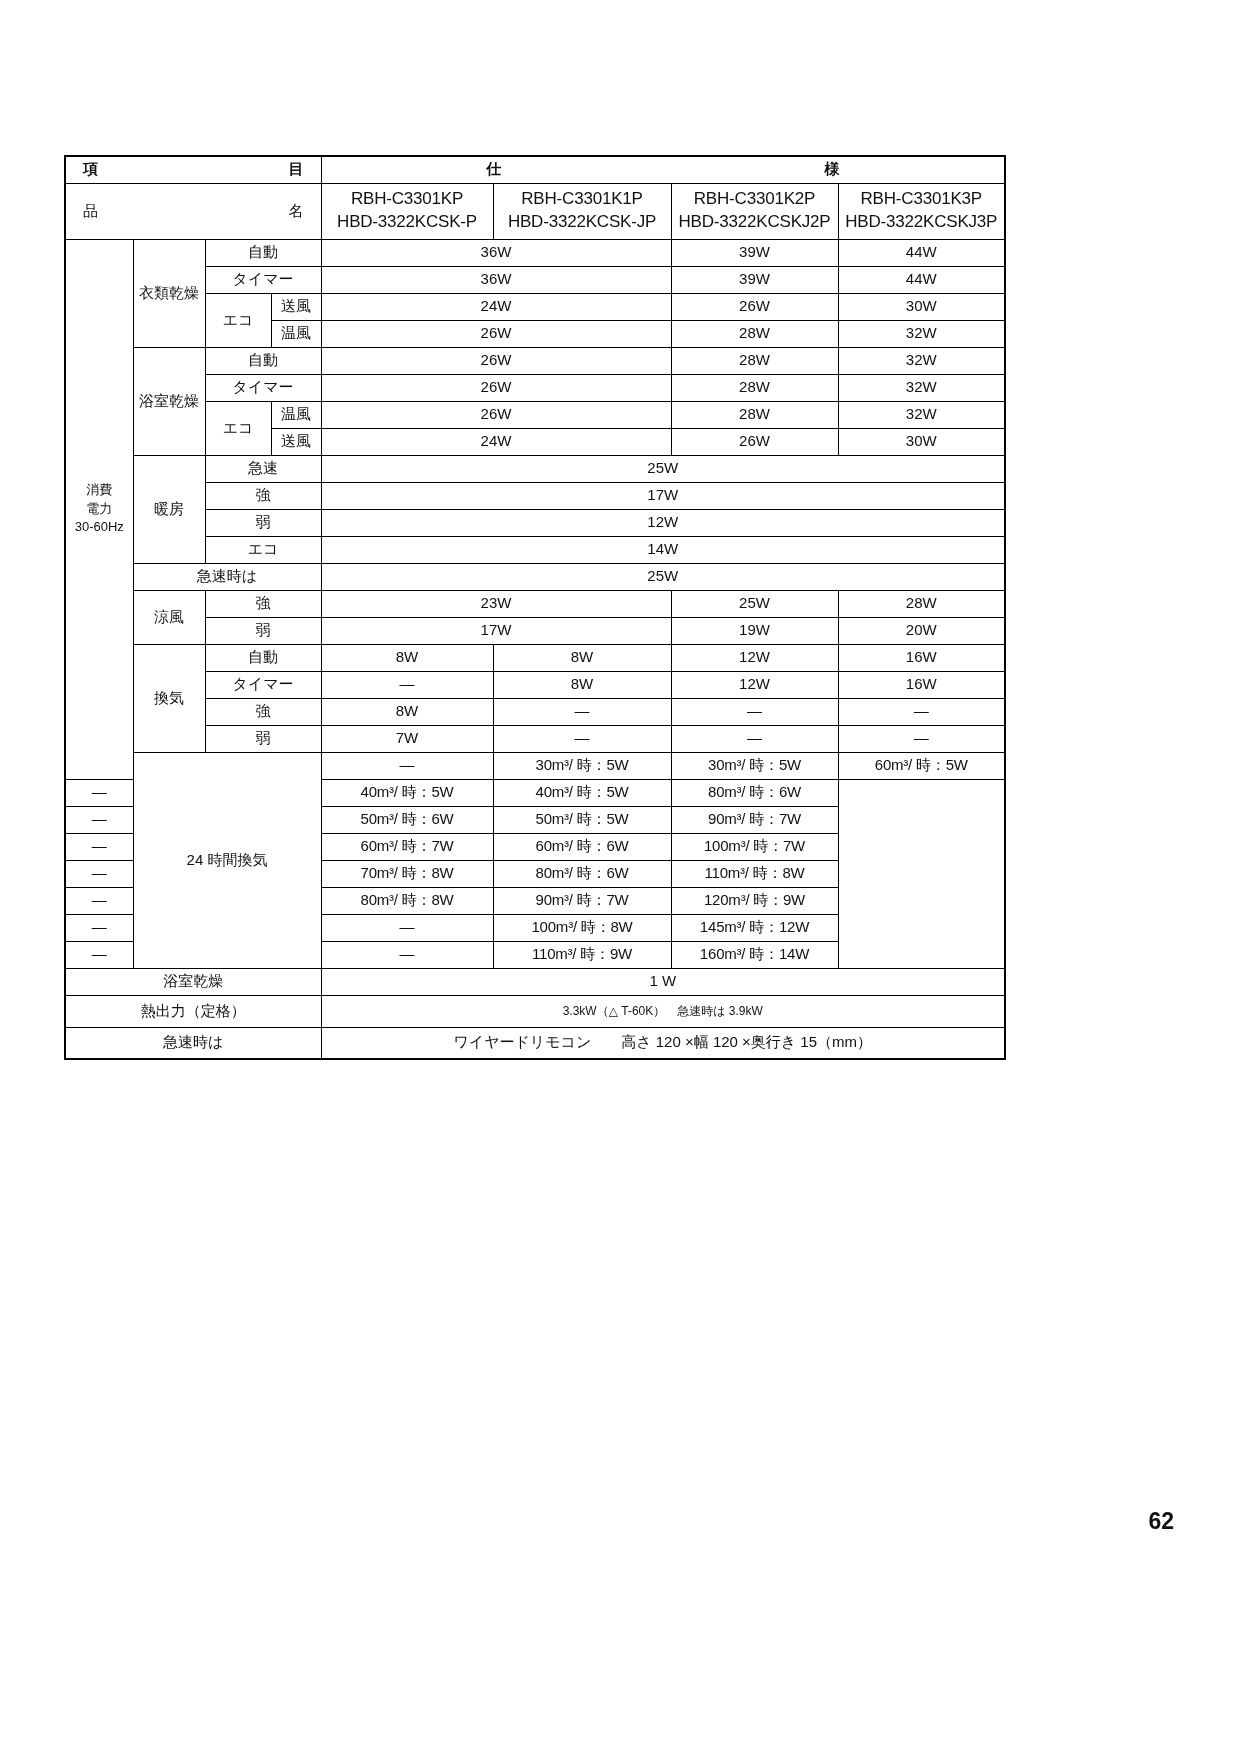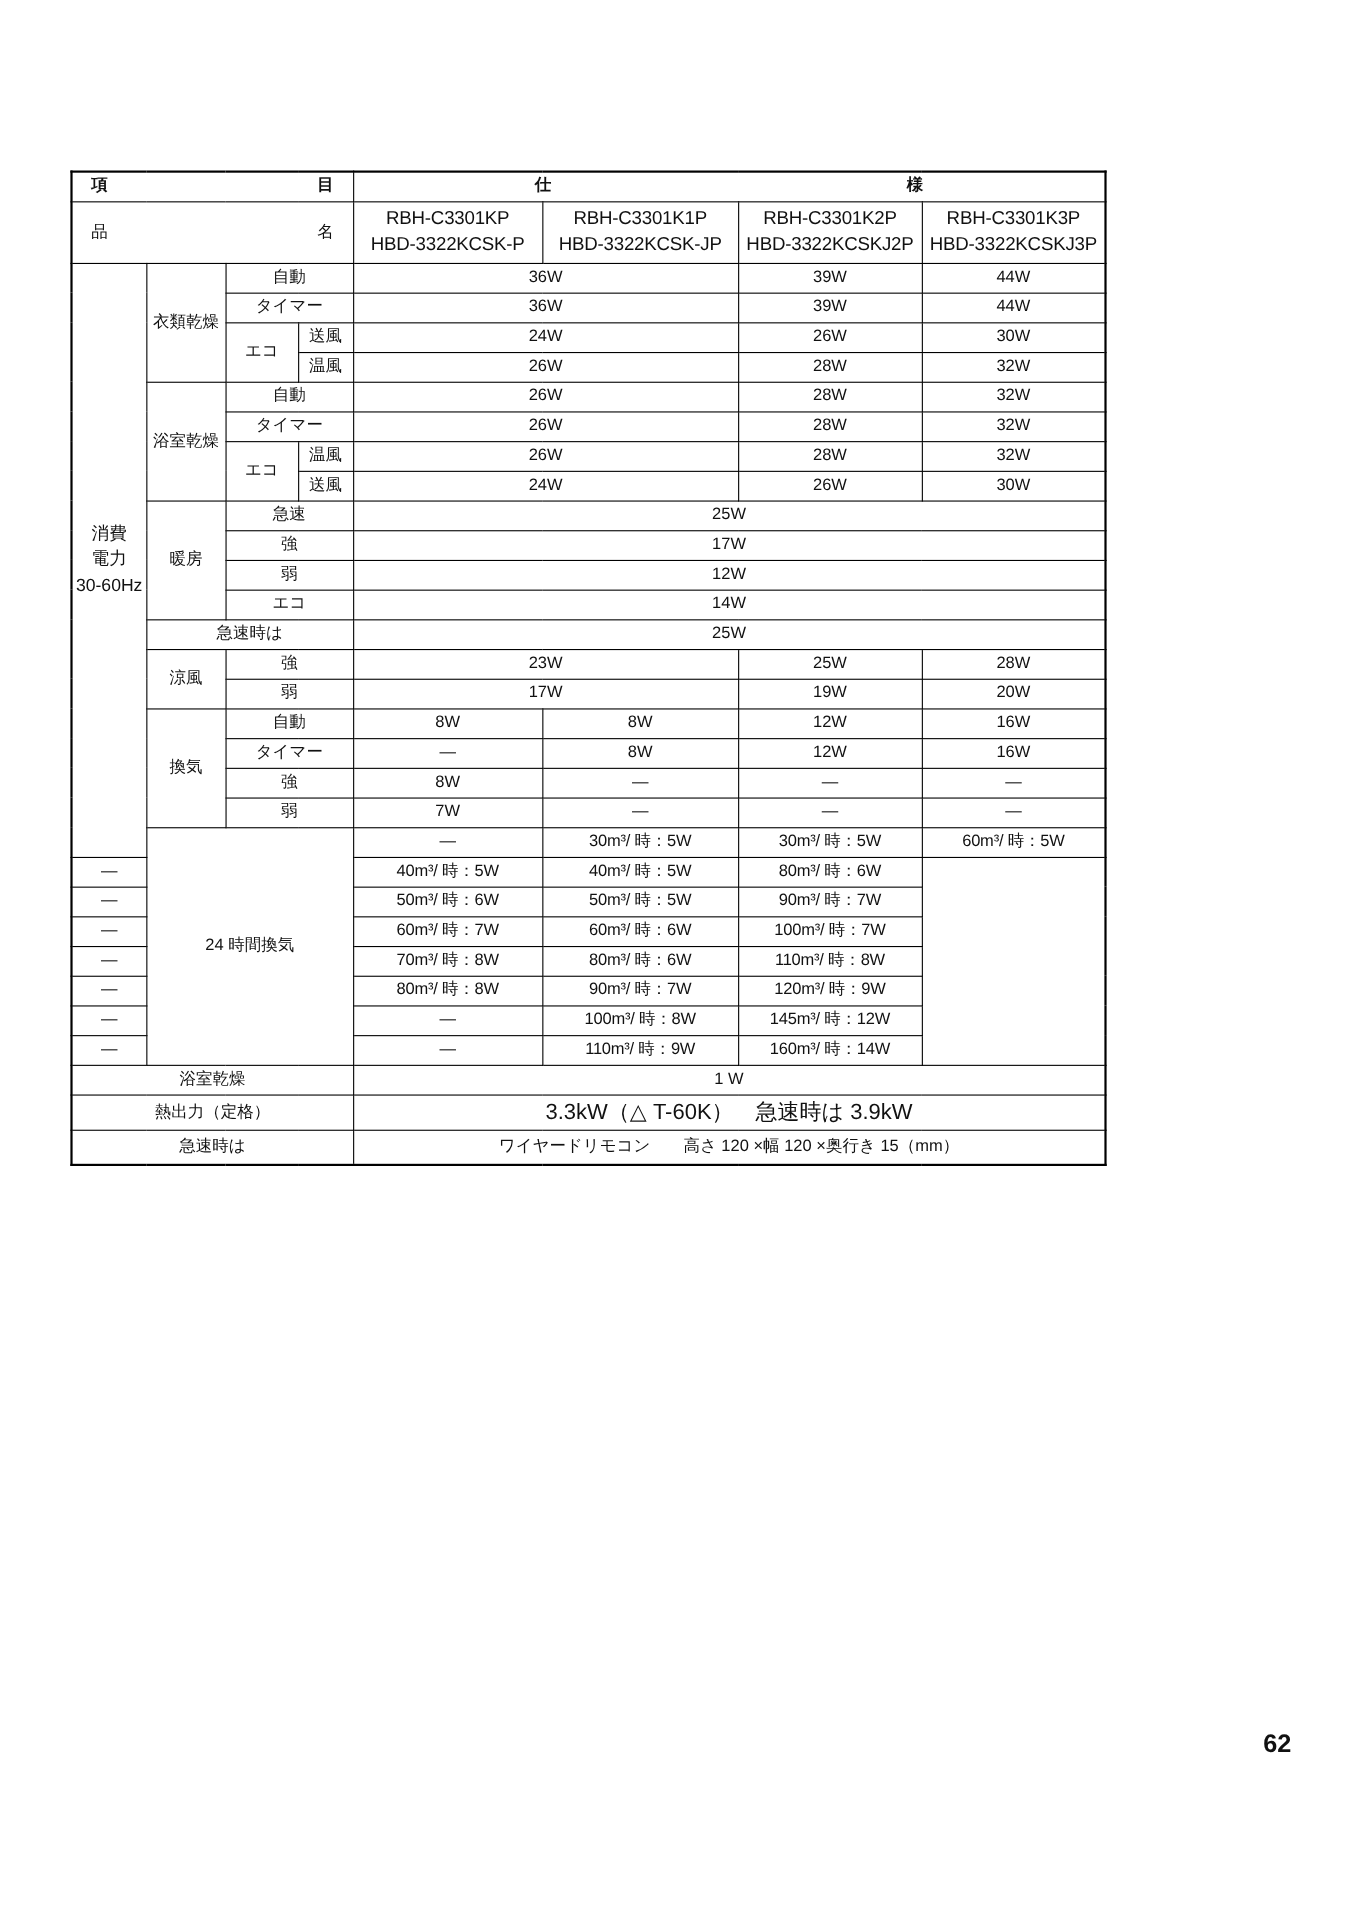--- a/index.html
+++ b/index.html
@@ -62,29 +62,29 @@
   .spread-c {
     display: flex;
     justify-content: space-around;
   }
   .model {
     font-size: 17px;
     line-height: 1.35;
     letter-spacing: -0.2px;
   }
   .vlabel {
-    font-size: 16px;
+    font-size: 13px;
     line-height: 1.45;
   }
   .sm { font-size: 14px; }
   .vent-txt { font-size: 15px; letter-spacing: -0.2px; }
   .pageno {
     position: absolute;
     right: 66px;
-    top: 1572px;
+    top: 1508px;
     font-size: 23px;
     font-weight: bold;
     color: #111;
     font-family: "Liberation Sans", sans-serif;
   }
   .dash { letter-spacing: 0; }
 </style>
 </head>
 <body>
 
@@ -320,21 +320,21 @@
           <td class="vent-txt">160m³/ 時：14W</td>
         </tr>
 
         <tr>
           <td class="hd thick-right thick-top" colspan="4">浴室乾燥</td>
           <td class="thick-top" colspan="4">1 W</td>
         </tr>
 
         <tr>
           <td class="hd thick-right thick-top" colspan="4" style="height:32px">熱出力（定格）</td>
-          <td class="thick-top" colspan="4" style="font-size:20px">3.3kW（△ T-60K）　急速時は 3.9kW</td>
+          <td class="thick-top" colspan="4" style="font-size:12px">3.3kW（△ T-60K）　急速時は 3.9kW</td>
         </tr>
 
         <tr>
           <td class="hd thick-right thick-top" colspan="4" style="height:32px">急速時は</td>
           <td class="thick-top" colspan="4" style="font-size:15px">ワイヤードリモコン　　高さ 120 ×幅 120 ×奥行き 15（mm）</td>
         </tr>
 
       </tbody>
     </table>
   </div>

